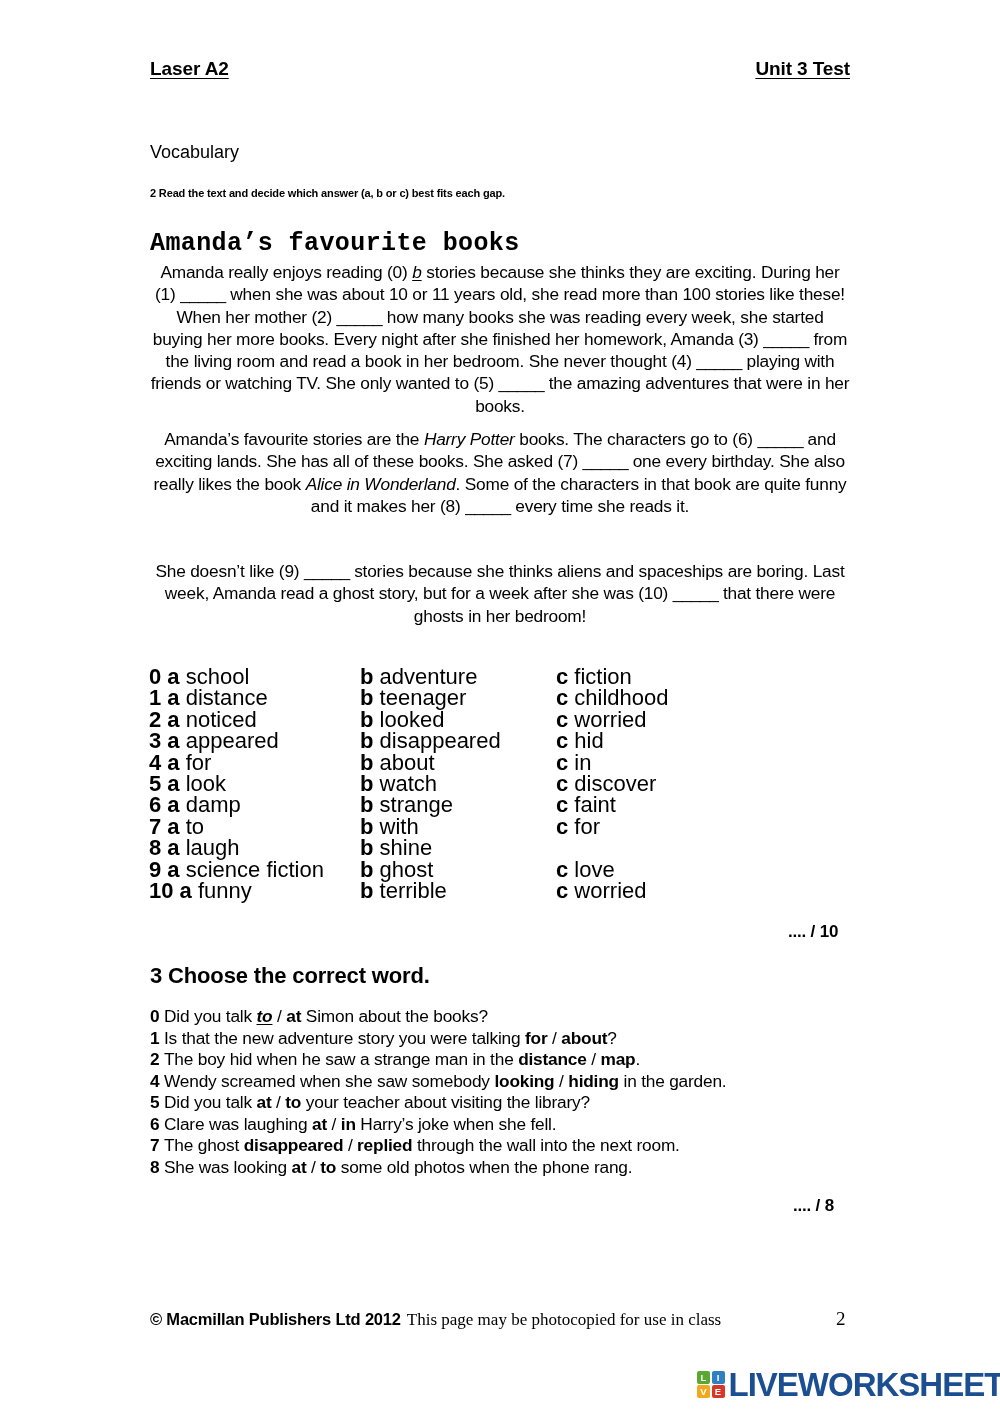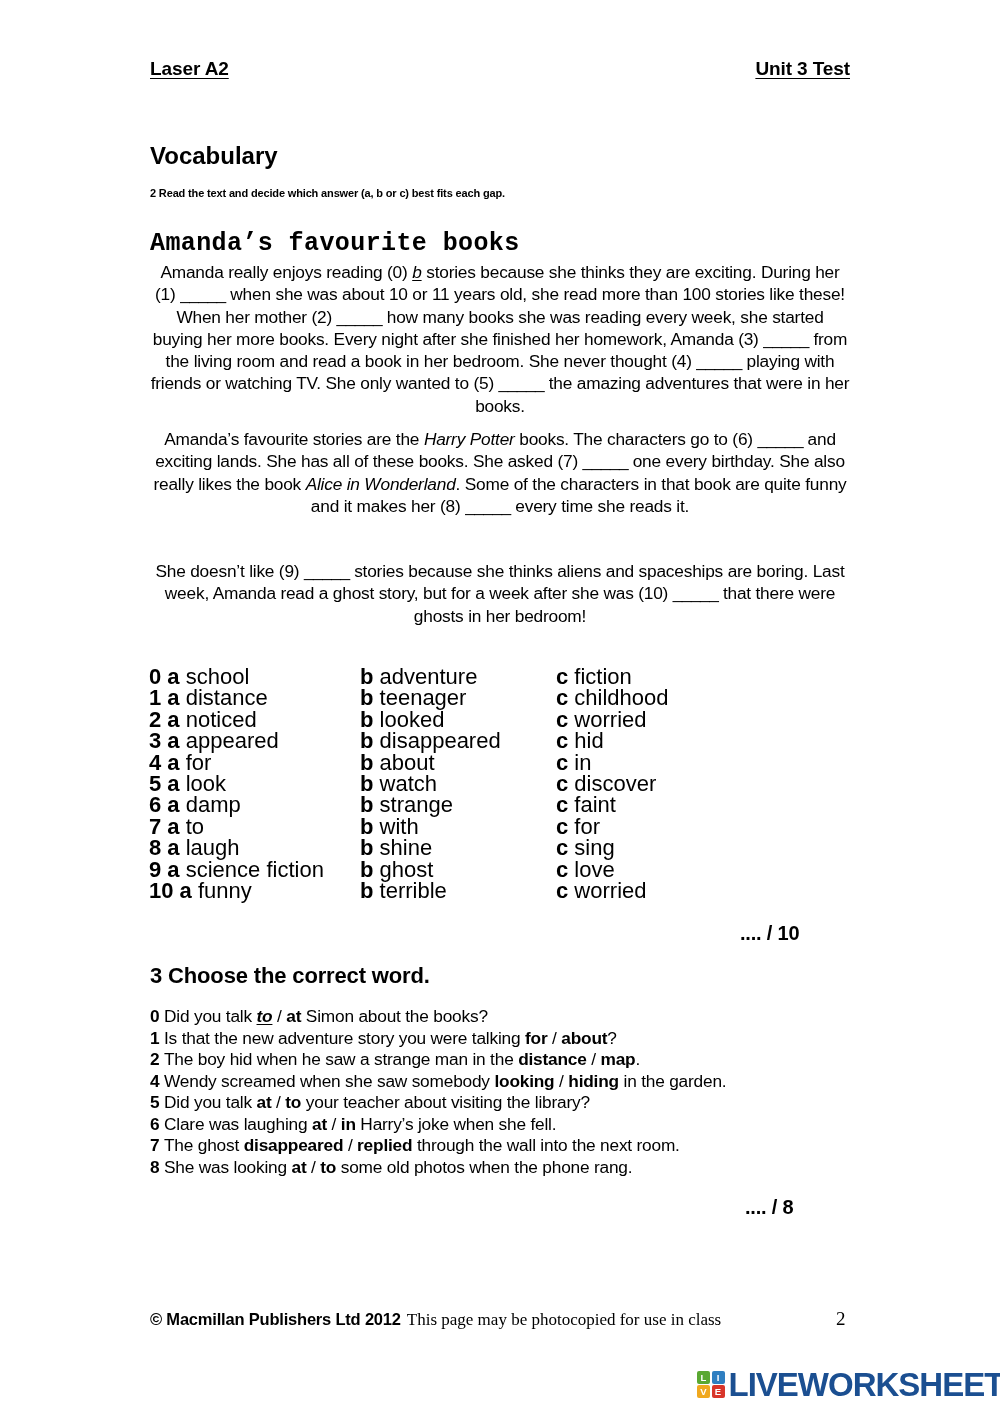--- a/index.html
+++ b/index.html
@@ -38,22 +38,22 @@
     text-decoration: underline;
     text-underline-offset: 3px;
     letter-spacing: -0.1px;
   }
 
   
   .vocab-heading {
     position: absolute;
     top: 142px;
     left: 150px;
-    font-size: 24px;
-    font-weight: bold;
+    font-size: 18px;
+    font-weight: normal;
   }
   .ex2-instruction {
     position: absolute;
     top: 187px;
     left: 150px;
     font-size: 11px;
     font-weight: bold;
     letter-spacing: -0.15px;
   }
 
@@ -108,23 +108,24 @@
   }
   .opt-col-a { width: 211px; flex: 0 0 211px; }
   .opt-col-b { width: 196px; flex: 0 0 196px; }
   .opt-col-c { flex: 1 1 auto; }
   .opt-num   { font-weight: bold; }
   .opt-let   { font-weight: bold; }
 
   
   .score {
     position: absolute;
-    font-size: 20px;
+    font-size: 17px;
     font-weight: bold;
     letter-spacing: -0.2px;
+    margin-left: 48px;
   }
   #score-2 { top: 922px; left: 740px; }
   #score-3 { top: 1196px; left: 745px; }
 
   
   .ex3-instruction {
     position: absolute;
     top: 963px;
     left: 150px;
     font-size: 22px;
@@ -270,21 +271,20 @@
         <div class="opt-col-c"><span class="opt-let">c </span><span>faint</span></div>
       </div>
       <div class="opt-row">
         <div class="opt-col-a"><span class="opt-num">7 </span><span class="opt-let">a </span><span>to</span></div>
         <div class="opt-col-b"><span class="opt-let">b </span><span>with</span></div>
         <div class="opt-col-c"><span class="opt-let">c </span><span>for</span></div>
       </div>
       <div class="opt-row">
         <div class="opt-col-a"><span class="opt-num">8 </span><span class="opt-let">a </span><span>laugh</span></div>
         <div class="opt-col-b"><span class="opt-let">b </span><span>shine</span></div>
-        <div class="opt-col-c"><span class="opt-let">c </span><span>sing</span></div>
       </div>
       <div class="opt-row">
         <div class="opt-col-a"><span class="opt-num">9 </span><span class="opt-let">a </span><span>science fiction</span></div>
         <div class="opt-col-b"><span class="opt-let">b </span><span>ghost</span></div>
         <div class="opt-col-c"><span class="opt-let">c </span><span>love</span></div>
       </div>
       <div class="opt-row">
         <div class="opt-col-a"><span class="opt-num">10 </span><span class="opt-let">a </span><span>funny</span></div>
         <div class="opt-col-b"><span class="opt-let">b </span><span>terrible</span></div>
         <div class="opt-col-c"><span class="opt-let">c </span><span>worried</span></div>

